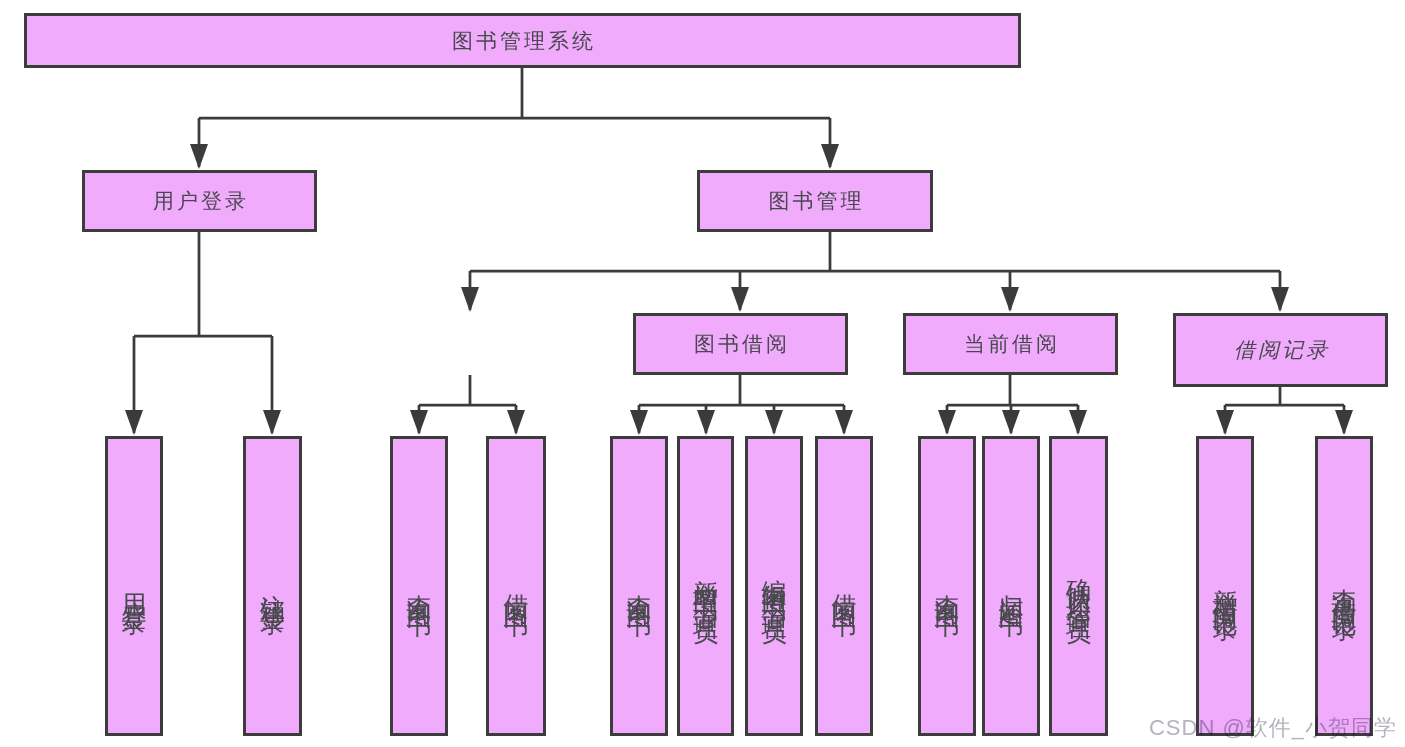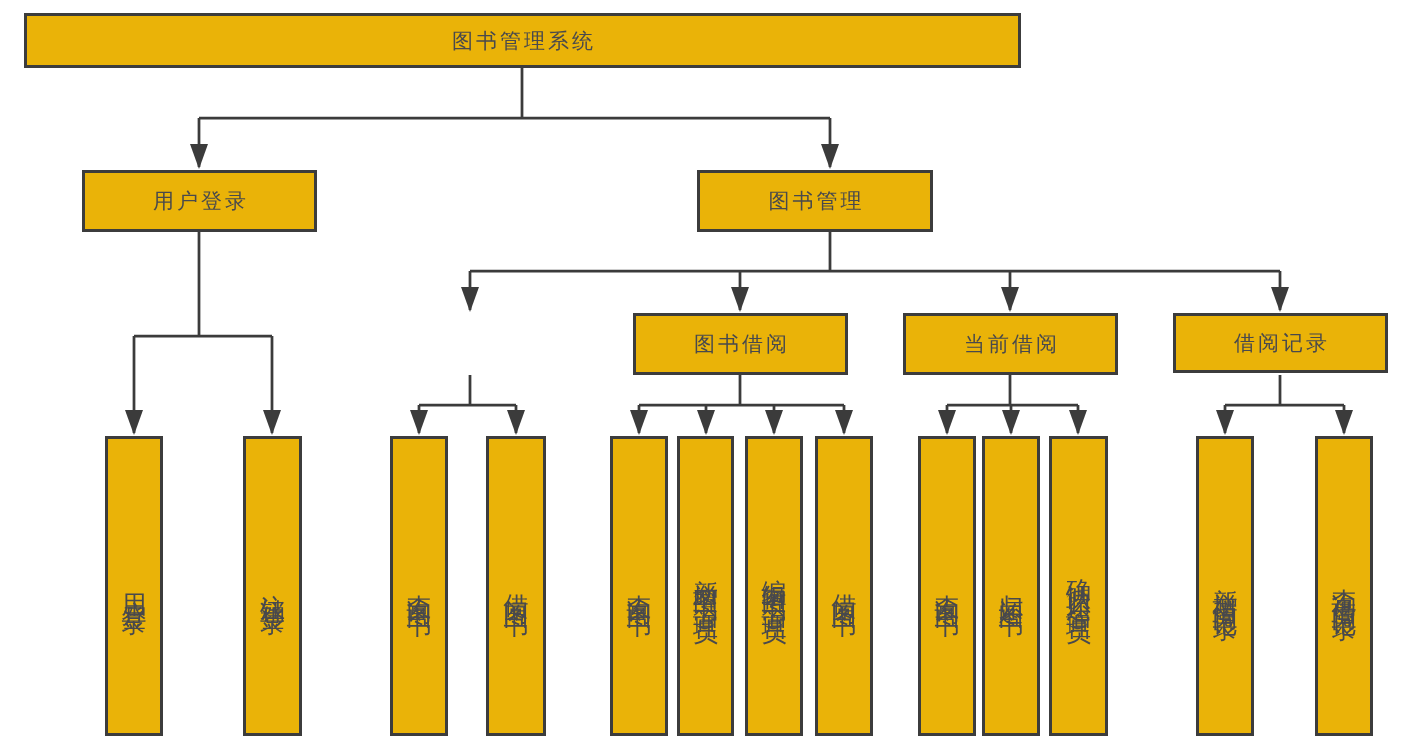--- a/index.html
+++ b/index.html
@@ -28,21 +28,21 @@
     stroke: var(--line, #3b3b3b);
     stroke-width: 2.75;
   }
   #connectors .arrowhead {
     fill: var(--line, #3b3b3b);
   }
   .box {
     position: absolute;
     box-sizing: border-box;
     border: 3px solid var(--border, #3c3c3c);
-    background: #eab308;
+    background: #f0abfc;
     display: flex;
     align-items: center;
     justify-content: center;
     color: var(--text, #48494d);
   }
   .h-box .lbl {
     font-size: 21px;
     letter-spacing: 3px;
     white-space: nowrap;
     text-indent: 3px; 
@@ -124,21 +124,21 @@
   <div class="box h-box" style="left:697px; top:170px; width:236px; height:62px;">
     <span class="lbl">图书管理</span>
   </div>
 
   <div class="box h-box" style="left:633px; top:313px; width:215px; height:62px;">
     <span class="lbl">图书借阅</span>
   </div>
   <div class="box h-box" style="left:903px; top:313px; width:215px; height:62px;">
     <span class="lbl">当前借阅</span>
   </div>
-  <div class="box h-box" style="left:1173px; top:313px; width:215px; height:60px;">
+  <div class="box h-box" style="left:1173px; top:313px; width:215px; height:74px;font-style:italic;">
     <span class="lbl">借阅记录</span>
   </div>
 
   <div class="box v-box" style="left:105px; top:436px; width:58px; height:300px;">
     <span class="lbl">用户登录</span>
   </div>
   <div class="box v-box" style="left:243px; top:436px; width:59px; height:300px;">
     <span class="lbl">注销登录</span>
   </div>
 
@@ -172,13 +172,14 @@
     <span class="lbl">确认归还（管理员）</span>
   </div>
 
   <div class="box v-box" style="left:1196px; top:436px; width:58px; height:300px;">
     <span class="lbl">新增借阅记录</span>
   </div>
   <div class="box v-box" style="left:1315px; top:436px; width:58px; height:300px;">
     <span class="lbl">查询借阅记录</span>
   </div>
 
+  <div class="watermark">CSDN @软件_小贺同学</div>
 </div>
 
 </body></html>

